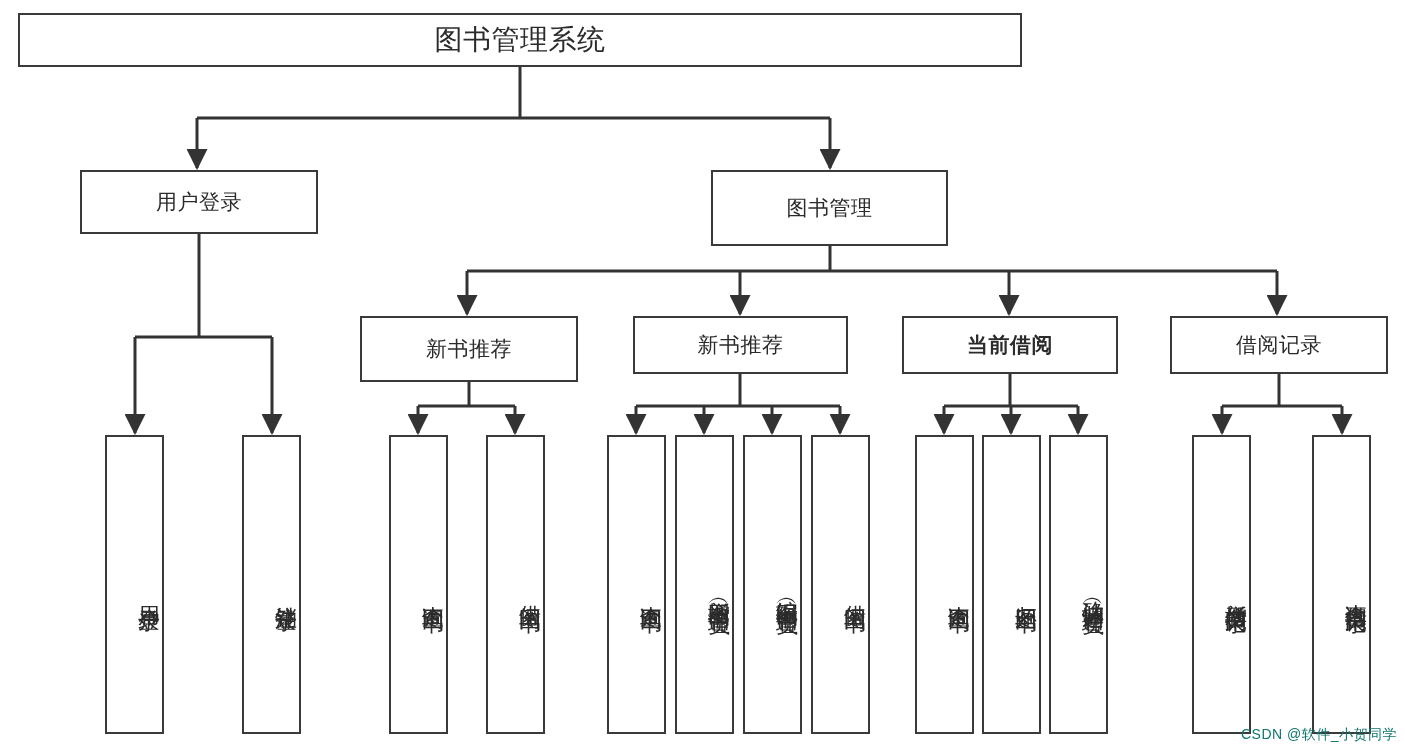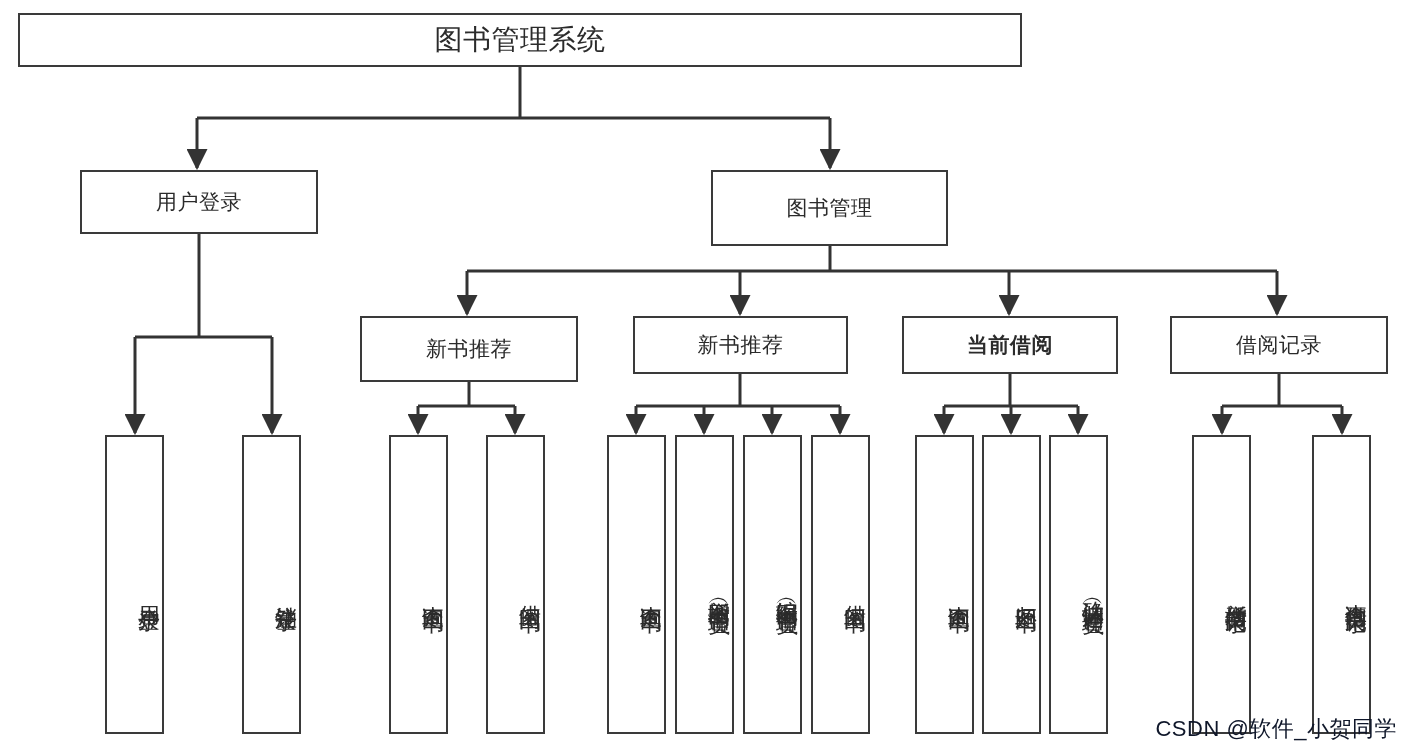--- a/index.html
+++ b/index.html
@@ -56,22 +56,22 @@
     text-orientation: upright;
     white-space: normal;
   }
   #root-node {
     font-size: 28px;
   }
   #watermark {
     position: absolute;
     right: 8px;
     bottom: 3px;
-    font-size: 22px;
-    color: #0f172a;
+    font-size: 14px;
+    color: #0f766e;
     letter-spacing: 0.5px;
     white-space: nowrap;
     user-select: none;
   }
 </style>
 </head>
 <body>
 
 <div id="canvas">
 

